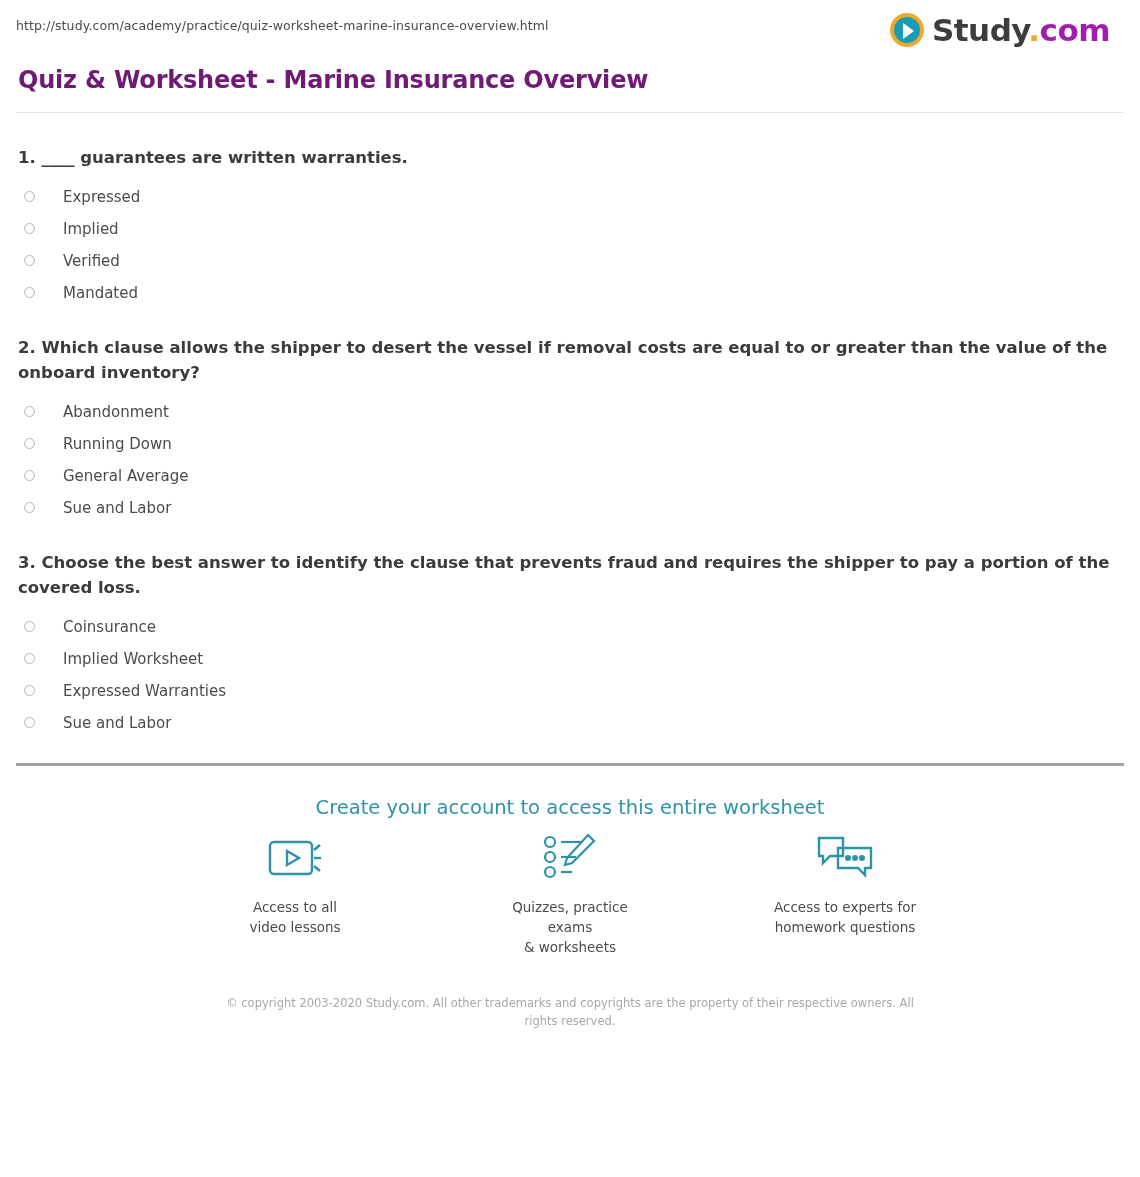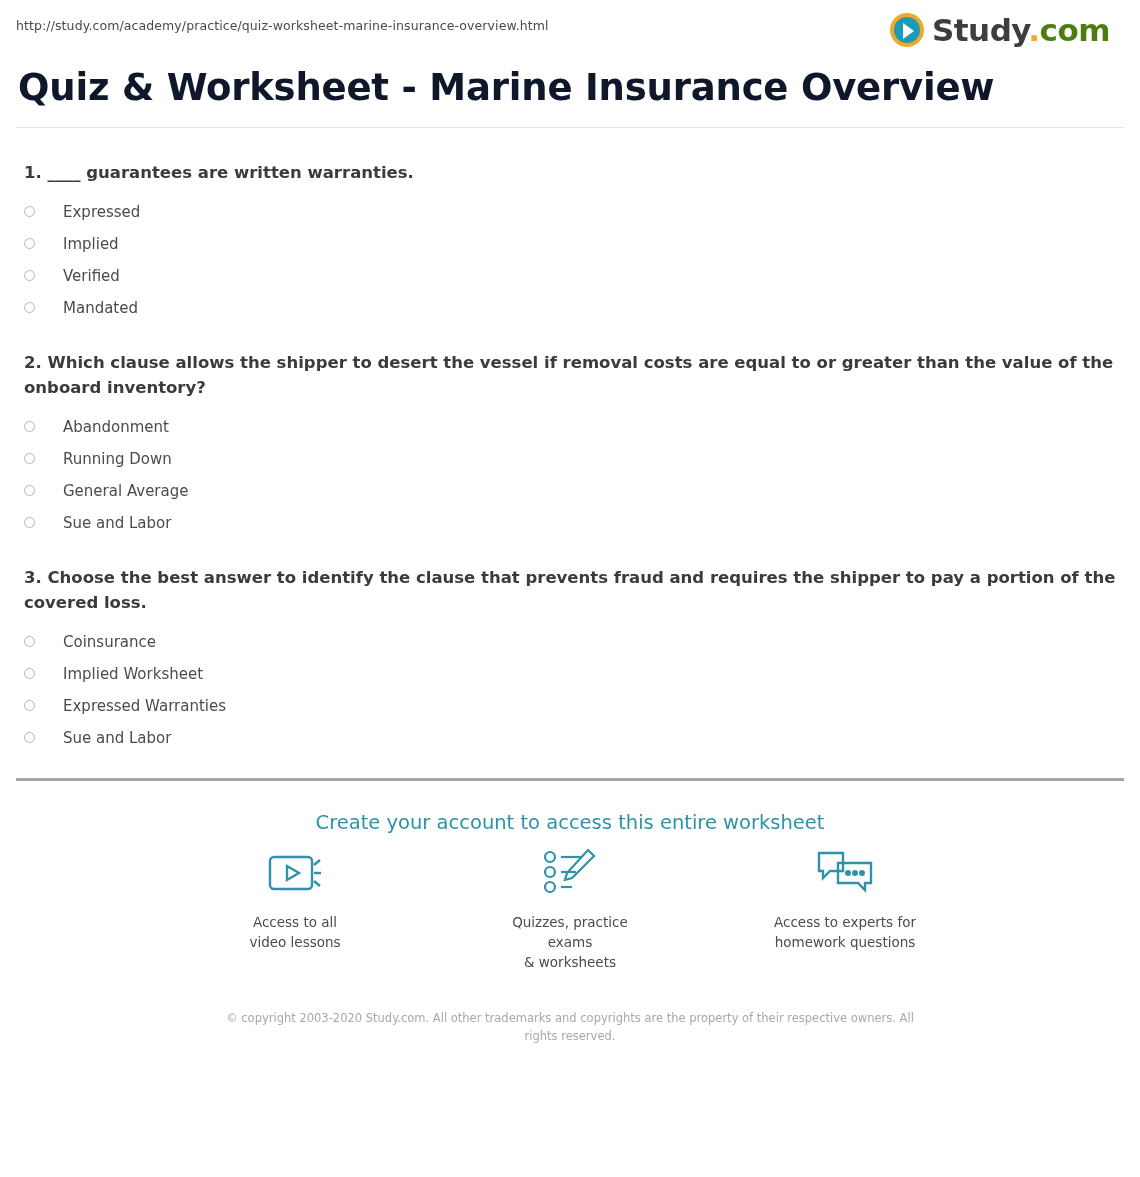--- a/index.html
+++ b/index.html
@@ -67,44 +67,44 @@
     border-bottom: 8px solid transparent;
   }
   .logo-text {
     font-size: 31px;
     font-weight: bold;
     color: #3d3d3d;
     letter-spacing: -0.5px;
     font-family: "DejaVu Sans", sans-serif;
   }
   .logo-text .dot { color: #f0a92b; }
-  .logo-text .com { color: #4d7c0f; font-weight: bold; }
+  .logo-text .com { color: #a21caf; font-weight: bold; }
 
   h1.title {
-    font-size: 37px;
+    font-size: 24px;
     font-weight: bold;
-    color: #0f172a;
+    color: #701a75;
     margin: 14px 0 18px 2px;
     letter-spacing: -0.2px;
   }
   .rule {
     border: 0;
     border-top: 1px solid #e2e2e2;
     margin: 0 0 0 0;
   }
 
   
   .questions { padding-top: 6px; }
   .question { margin-bottom: 10px; }
   .q-text {
     font-size: 16.5px;
     font-weight: bold;
     color: #3b3b3b;
     line-height: 1.55;
-    margin: 26px 0 10px 8px;
+    margin: 26px 0 10px 2px;
   }
   .options { margin: 0; padding: 0; list-style: none; }
   .option {
     display: flex;
     align-items: center;
     gap: 28px;
     padding: 7px 0 7px 8px;
     font-size: 15px;
     color: #4b4b4b;
   }

